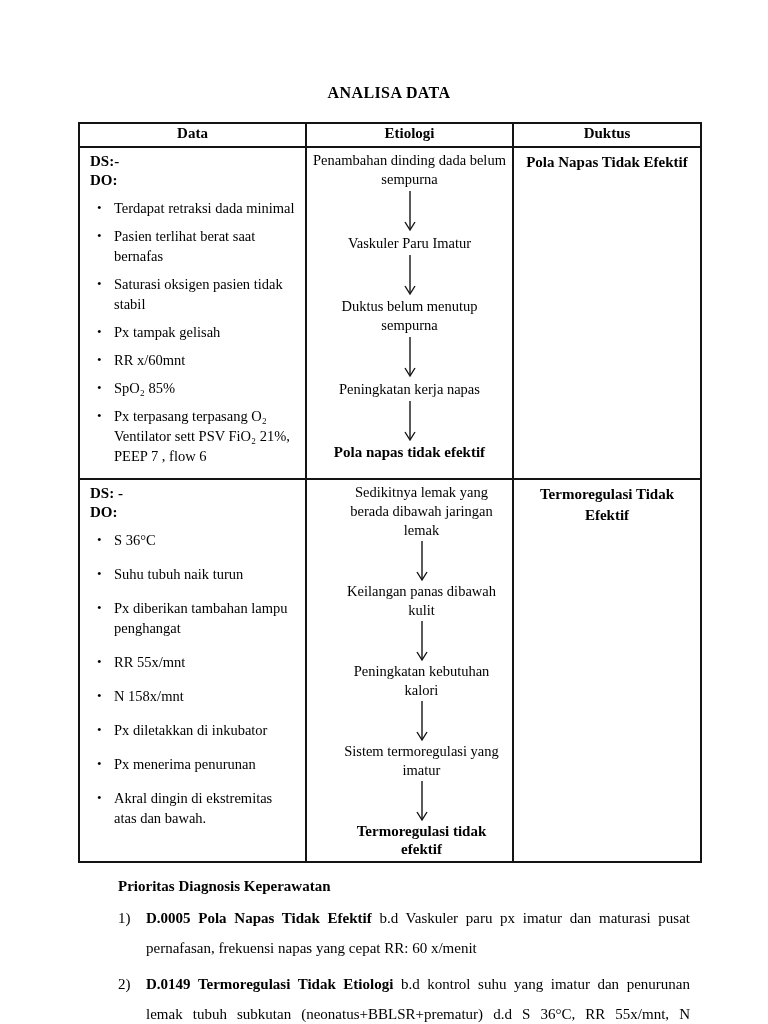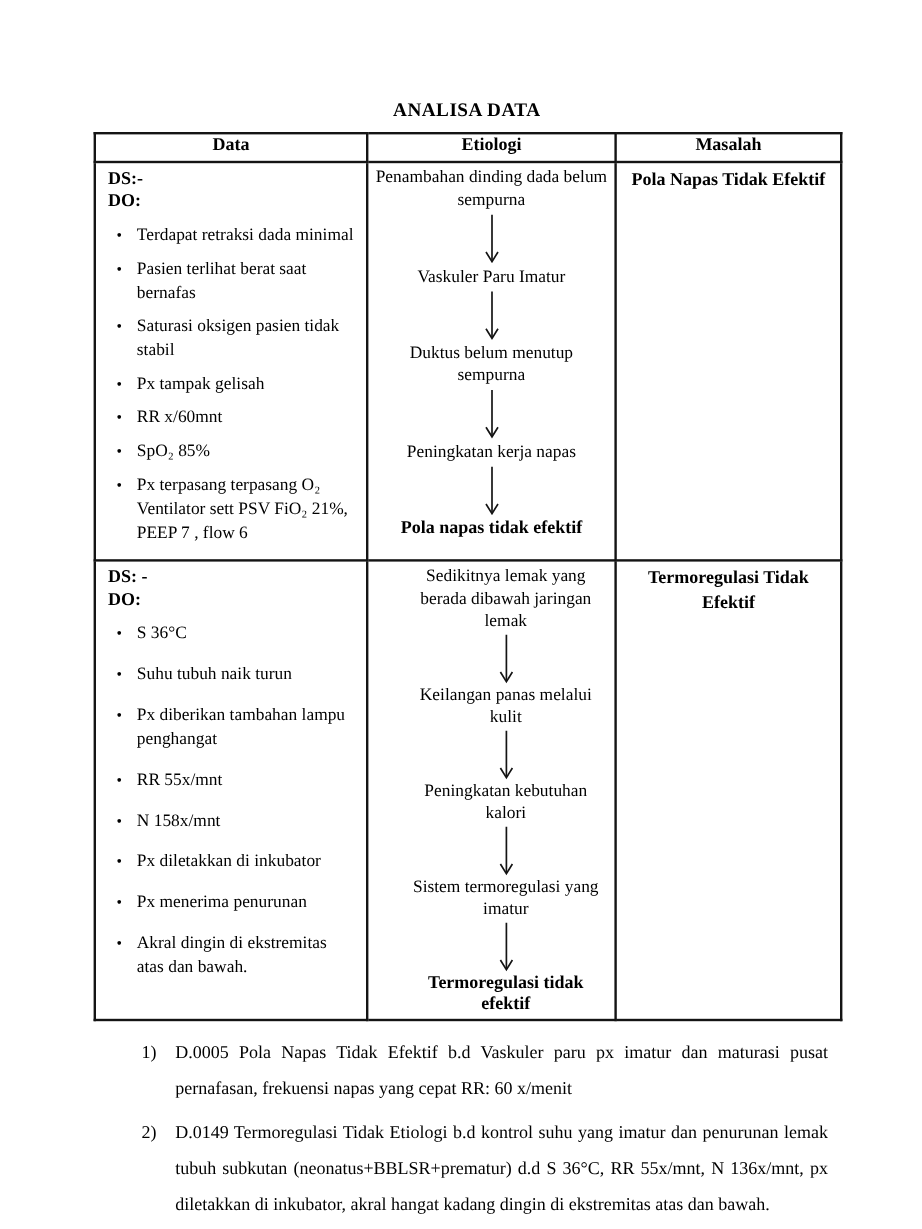--- a/index.html
+++ b/index.html
@@ -6,21 +6,21 @@
   html, body { margin: 0; padding: 0; background: #ffffff; }
   body {
     width: 768px; height: 1024px;
     font-family: "Liberation Serif", "DejaVu Serif", serif;
     color: #000;
   }
   .page { position: relative; width: 768px; height: 1024px; background: #fff; overflow: hidden; }
   .content { position: absolute; left: 78px; top: 84px; width: 622px; }
 
   .doc-title {
-    margin: 0 0 8px 0;
+    margin: 0 0 20px 0;
     font-size: 16px; font-weight: bold; text-align: center; letter-spacing: .4px;
   }
 
   table.analisa { border-collapse: collapse; table-layout: fixed; width: 622px; }
   table.analisa th, table.analisa td { border: 2px solid #141414; vertical-align: top; }
   table.analisa th {
     font-size: 15px; font-weight: bold; text-align: center;
     height: 24px; padding: 1px 2px;
   }
 
@@ -50,41 +50,41 @@
 
   td.masalah-cell { padding: 4px 8px; }
   .masalah-text { font-size: 15px; font-weight: bold; text-align: center; line-height: 21px; }
 
   .priorities { margin: 12px 0 0 40px; width: 572px; }
   .prio-heading { font-size: 15px; font-weight: bold; margin: 0 0 6px 0; line-height: 22px; }
   ol.prio-list { list-style: none; margin: 0; padding: 0; }
   ol.prio-list li { display: flex; margin: 6px 0 0 0; }
   .prio-num { flex: 0 0 28px; font-size: 15px; line-height: 30px; }
   .prio-body { flex: 1; font-size: 15px; line-height: 30px; text-align: justify; }
-  .prio-body .lead { font-weight: normal; }
+  .prio-body .lead { font-weight: bold; }
 </style>
 </head>
 <body>
 
 <div class="page">
   <div class="content">
 
     <h1 class="doc-title">ANALISA DATA</h1>
 
     <table class="analisa">
       <colgroup>
         <col style="width:227px">
           <col style="width:207px">
           <col style="width:188px">
       </colgroup>
       <thead>
         <tr>
           <th>Data</th>
           <th>Etiologi</th>
-          <th>Masalah</th>
+          <th>Duktus</th>
         </tr>
       </thead>
       <tbody>
 
         <tr class="row1">
           <td class="data-cell">
             <div class="ds-line">DS:-</div>
             <div class="do-line">DO:</div>
             <ul class="items">
               <li>
@@ -196,21 +196,21 @@
           </td>
           <td class="etio-cell">
             <div class="etio-flow">
               <div class="etio-step">Sedikitnya lemak yang berada dibawah jaringan lemak</div>
               <span class="flow-arrow">
                   <svg width="14" height="42" viewBox="0 0 14 42">
                     <line x1="7" y1="1" x2="7" y2="39" stroke="#141414" stroke-width="1.4"></line>
                     <path d="M2 32 L7 40 L12 32" fill="none" stroke="#141414" stroke-width="1.4"></path>
                   </svg>
                 </span>
-              <div class="etio-step">Keilangan panas melalui kulit</div>
+              <div class="etio-step">Keilangan panas dibawah kulit</div>
               <span class="flow-arrow">
                   <svg width="14" height="42" viewBox="0 0 14 42">
                     <line x1="7" y1="1" x2="7" y2="39" stroke="#141414" stroke-width="1.4"></line>
                     <path d="M2 32 L7 40 L12 32" fill="none" stroke="#141414" stroke-width="1.4"></path>
                   </svg>
                 </span>
               <div class="etio-step">Peningkatan kebutuhan kalori</div>
               <span class="flow-arrow">
                   <svg width="14" height="42" viewBox="0 0 14 42">
                     <line x1="7" y1="1" x2="7" y2="39" stroke="#141414" stroke-width="1.4"></line>
@@ -229,20 +229,21 @@
           </td>
           <td class="masalah-cell">
             <div class="masalah-text">Termoregulasi Tidak Efektif</div>
           </td>
         </tr>
 
       </tbody>
     </table>
 
     <div class="priorities">
+      <h2 class="prio-heading">Prioritas Diagnosis Keperawatan</h2>
       <ol class="prio-list">
         <li>
           <span class="prio-num">1)</span>
           <span class="prio-body"><span class="lead">D.0005 Pola Napas Tidak Efektif</span><span> b.d Vaskuler paru px imatur dan maturasi pusat pernafasan, frekuensi napas yang cepat RR: 60 x/menit</span></span>
         </li>
         <li>
           <span class="prio-num">2)</span>
           <span class="prio-body"><span class="lead">D.0149 Termoregulasi Tidak Etiologi</span><span> b.d kontrol suhu yang imatur dan penurunan lemak tubuh subkutan (neonatus+BBLSR+prematur) d.d S 36°C, RR 55x/mnt, N 136x/mnt, px diletakkan di inkubator, akral hangat kadang dingin di ekstremitas atas dan bawah.</span></span>
         </li>
       </ol>

